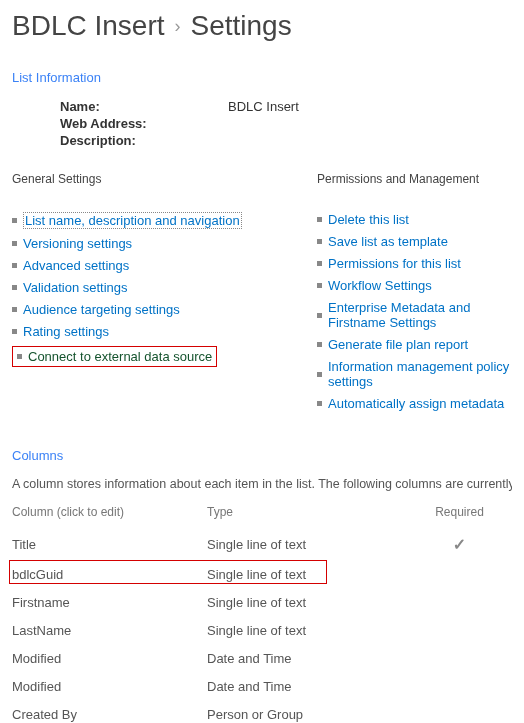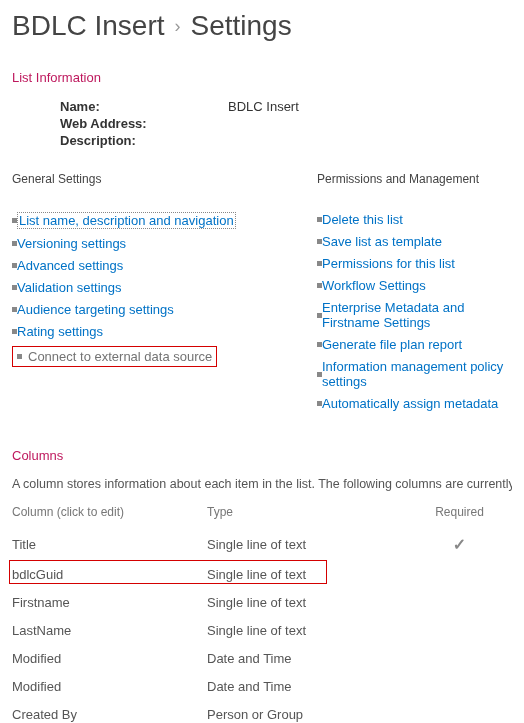--- a/index.html
+++ b/index.html
@@ -17,21 +17,21 @@
     color: #333;
     margin-bottom: 28px;
     display: flex;
     align-items: center;
     gap: 10px;
   }
   .page-title .crumb { color: #444; }
   .page-title .chev { color: #999; font-size: 18px; }
   .section-heading {
     font-size: 13px;
-    color: #be185d;
+    color: #3b82f6;
     margin-bottom: 14px;
     font-weight: 400;
   }
   .info-block { margin-bottom: 24px; }
   .info-row { display: flex; margin-bottom: 2px; font-size: 13px; padding-left: 48px; }
   .info-label { width: 168px; font-weight: 600; color: #333; }
   .info-value { color: #333; }
   .two-col {
     display: flex;
     gap: 10px;
@@ -42,34 +42,35 @@
   .col-heading {
     font-size: 12px;
     color: #444;
     margin-bottom: 26px;
     font-weight: 400;
   }
   ul.link-list { list-style: none; }
   ul.link-list li {
     display: flex;
     align-items: center;
+    gap: 6px;
     margin-bottom: 7px;
     font-size: 13px;
   }
   .bullet {
     width: 5px; height: 5px;
     background: #888;
     flex-shrink: 0;
   }
   .link {
     color: #0072C6;
     text-decoration: none;
     cursor: pointer;
   }
-  .link.visited { color: #737373; }
+  .link.visited { color: #14532d; }
   .link.dotted { border: 1px dotted #888; padding: 0 1px; }
   .highlight-box {
     border: 1.5px solid #d40000;
     padding: 2px 4px;
     display: inline-flex;
     align-items: center;
     gap: 6px;
   }
   .columns-section { margin-top: 10px; }
   .columns-desc {

